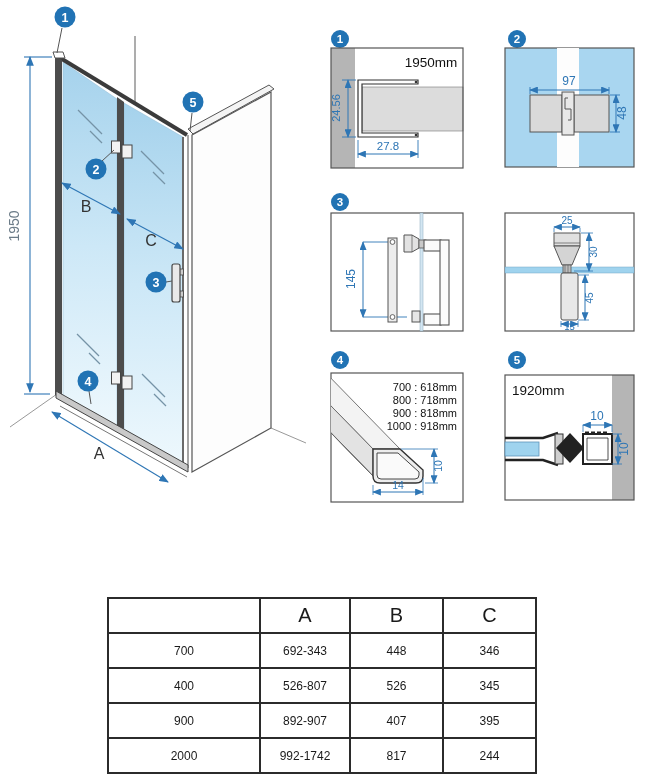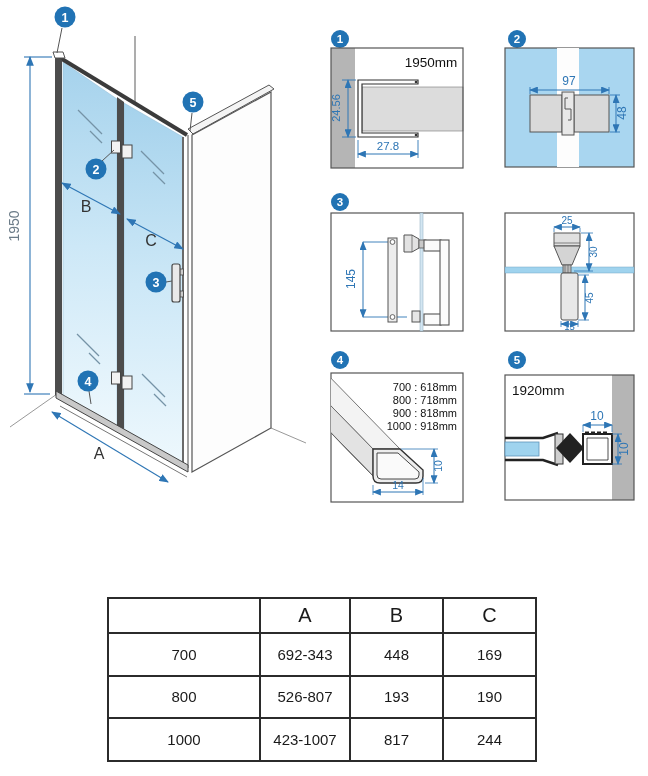--- a/index.html
+++ b/index.html
@@ -3,21 +3,21 @@
 <meta charset="utf-8">
 <style>
   html,body{margin:0;padding:0;background:#fff;}
   .stage{position:relative;width:648px;height:776px;background:#fff;overflow:hidden;
          font-family:"Liberation Sans",sans-serif;}
   .panel-svg{position:absolute;}
   svg text{font-family:"Liberation Sans",sans-serif;}
   .size-table{position:absolute;left:107px;top:597px;width:428px;height:165px;
               border-collapse:collapse;table-layout:fixed;color:#1a1a1a;}
   .size-table th,.size-table td{border:2px solid #2b2b2b;text-align:center;vertical-align:middle;
-              padding:0;font-weight:400;font-size:15px;height:33px;}
+              padding:0;font-weight:400;font-size:12px;height:33px;}
   .size-table th{font-size:20px;}
 </style>
 </head>
 <body>
 
 <div class="stage">
 
   <svg width="0" height="0" style="position:absolute">
     <defs>
       <marker id="arr" viewBox="0 0 10 8" refX="9" refY="4" markerWidth="9" markerHeight="7" orient="auto-start-reverse">
@@ -328,30 +328,36 @@
         <th>A</th>
         <th>B</th>
         <th>C</th>
       </tr>
     </thead>
     <tbody>
       <tr>
         <td>700</td>
         <td>692-343</td>
         <td>448</td>
-        <td>169</td>
+        <td>346</td>
       </tr>
       <tr>
-        <td>800</td>
+        <td>400</td>
         <td>526-807</td>
-        <td>193</td>
-        <td>190</td>
+        <td>526</td>
+        <td>345</td>
       </tr>
       <tr>
-        <td>1000</td>
-        <td>423-1007</td>
+        <td>900</td>
+        <td>892-907</td>
+        <td>407</td>
+        <td>395</td>
+      </tr>
+      <tr>
+        <td>2000</td>
+        <td>992-1742</td>
         <td>817</td>
         <td>244</td>
       </tr>
     </tbody>
   </table>
 
 </div>
 
 </body></html>

